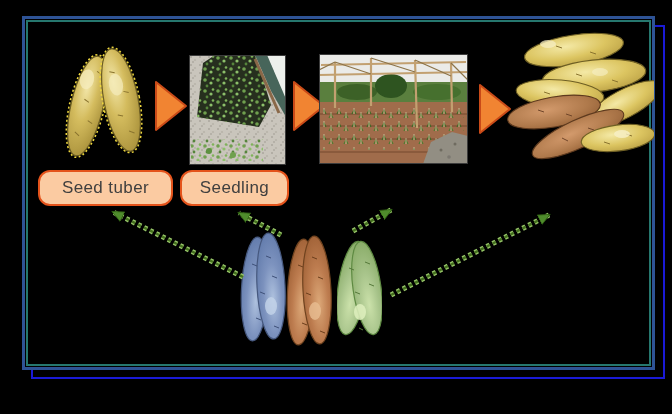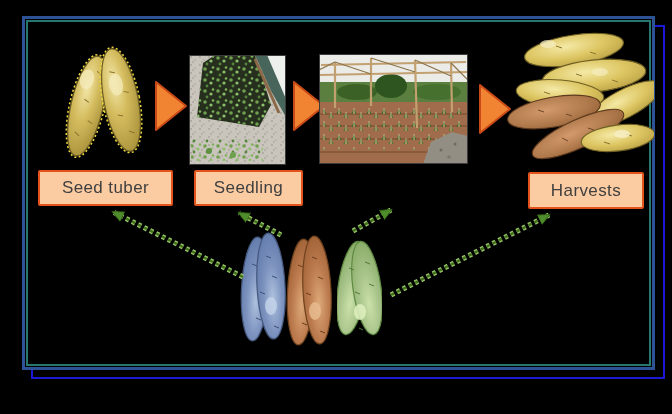--- a/index.html
+++ b/index.html
@@ -8,21 +8,21 @@
   
   .frame-shadow{position:absolute;left:31px;top:25px;width:630px;height:350px;
     border:2px solid var(--shadow-blue,#1A1AD6);}
   .frame-outer{position:absolute;left:22px;top:16px;width:627px;height:348px;
     border:3px solid var(--frame-blue,#2E5395);background:#000;}
   .frame-inner{position:absolute;left:1px;top:1px;right:1px;bottom:1px;
     border:2px solid var(--frame-teal,#26776E);}
   
   .stage-label{position:absolute;display:flex;align-items:center;justify-content:center;
     background:var(--label-fill,#FBCBA2);border:2px solid var(--label-border,#E4531B);
-    border-radius:2px;color:var(--label-text,#3F3F3F);font-size:17px;letter-spacing:.4px;
+    border-radius:12px;color:var(--label-text,#3F3F3F);font-size:17px;letter-spacing:.4px;
     white-space:nowrap;}
   .abs{position:absolute;}
   svg{display:block;}
 </style>
 </head>
 <body>
 
 <div class="stage">
 
   <div class="frame-shadow"></div>
@@ -160,25 +160,22 @@
       <path d="M34 88 l6 2 M62 92 l6 2 M58 116 l6 3 M84 106 l6 2"></path>
     </g>
     <ellipse cx="118" cy="112" rx="8" ry="4" fill="#F7F0C8" opacity="0.8"></ellipse>
     <ellipse cx="44" cy="22" rx="8" ry="4" fill="#F7F0C8" opacity="0.7"></ellipse>
     <ellipse cx="96" cy="50" rx="8" ry="4" fill="#F7F0C8" opacity="0.6"></ellipse>
   </svg>
 
   <div class="stage-label" style="left:38px;top:170px;width:131px;height:32px">
     <span>Seed tuber</span>
   </div>
-  <div class="stage-label" style="left:194px;top:170px;width:105px;height:32px">
+  <div class="stage-label" style="left:180px;top:170px;width:105px;height:32px">
     <span>Seedling</span>
-  </div>
-  <div class="stage-label" style="left:528px;top:172px;width:112px;height:33px">
-    <span>Harvests</span>
   </div>
 
   <svg class="abs" style="left:240px;top:230px" width="46" height="114" viewBox="0 0 46 114">
     <defs>
       <radialGradient id="gBlue" cx="55%" cy="62%" r="75%">
         <stop offset="0%" stop-color="#AEC1DE"></stop>
           <stop offset="45%" stop-color="#7C92BE"></stop>
         <stop offset="100%" stop-color="#5A74A6"></stop>
       </radialGradient>
     </defs>

